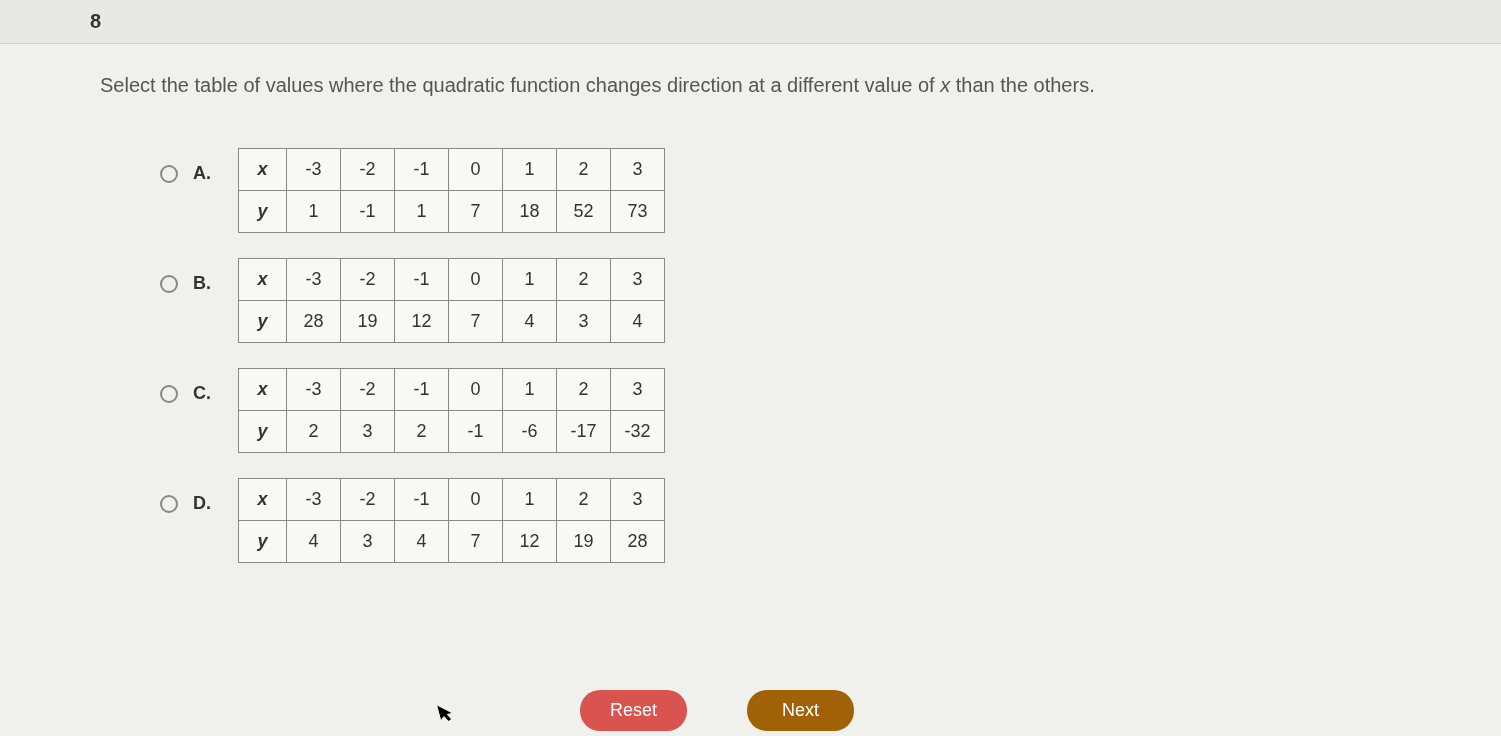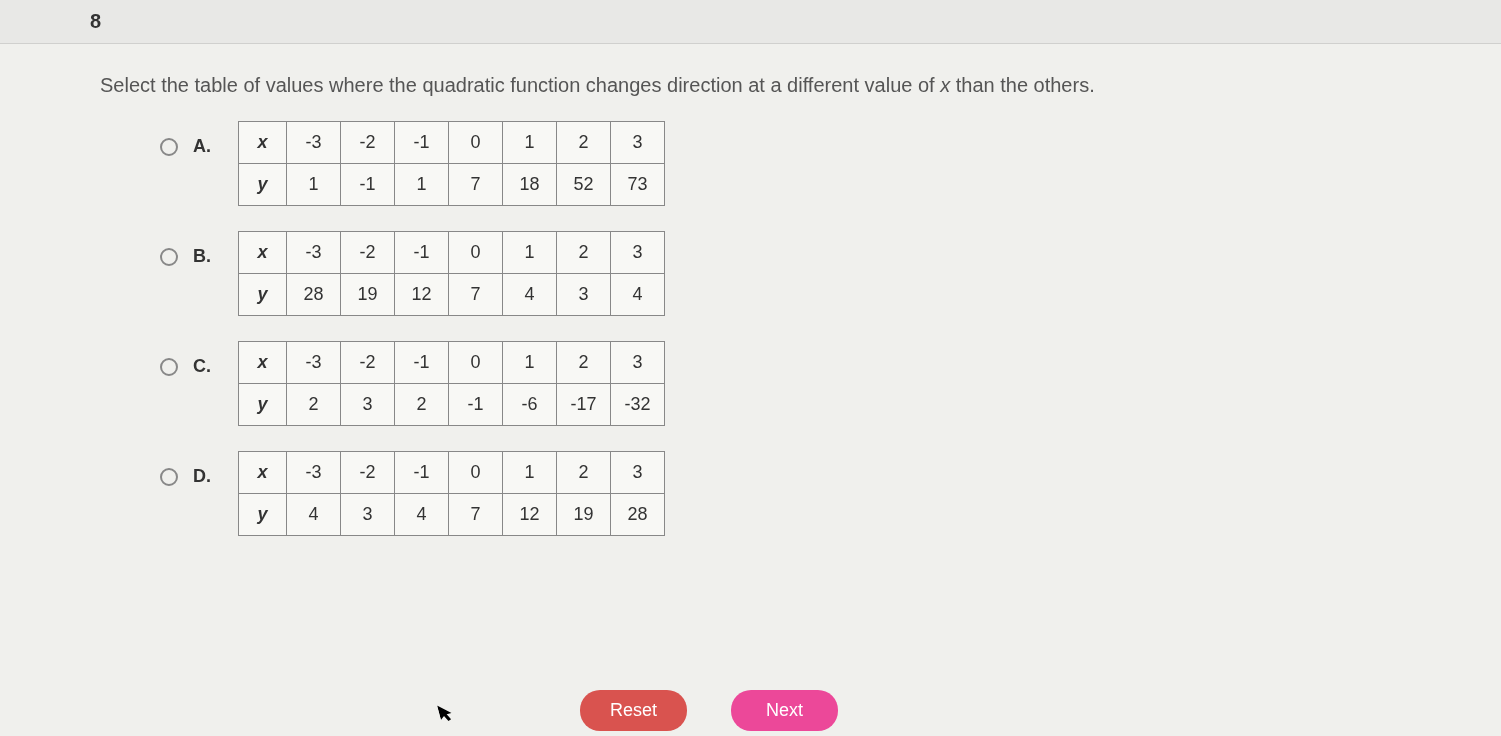--- a/index.html
+++ b/index.html
@@ -26,21 +26,21 @@
       border-bottom: 1px solid #d0d0ce;
     }
     
     .content-area {
       padding: 30px 0 0 100px;
     }
     
     .question-text {
       font-size: 20px;
       color: #555;
-      margin-bottom: 24px;
+      margin-bottom: 51px;
       font-weight: normal;
     }
     
     .question-text .italic {
       font-style: italic;
     }
     
     .options-container {
       margin-left: 60px;
     }
@@ -93,39 +93,39 @@
       font-style: italic;
       font-weight: bold;
       width: 48px;
     }
     
     .button-row {
       position: absolute;
       bottom: 5px;
       left: 580px;
       display: flex;
-      gap: 44px;
+      gap: 60px;
     }
     
     .btn {
       padding: 10px 30px;
       border-radius: 20px;
       font-size: 18px;
       color: white;
       border: none;
       cursor: pointer;
       font-family: inherit;
     }
     
     .btn-reset {
       background: #d9534f;
     }
     
     .btn-next {
-      background: #ec4899;
+      background: #a16207;
       padding: 10px 35px;
     }
     
     .cursor-arrow {
       position: absolute;
       bottom: 8px;
       left: 440px;
       font-size: 20px;
       color: #000;
       transform: rotate(-15deg);

